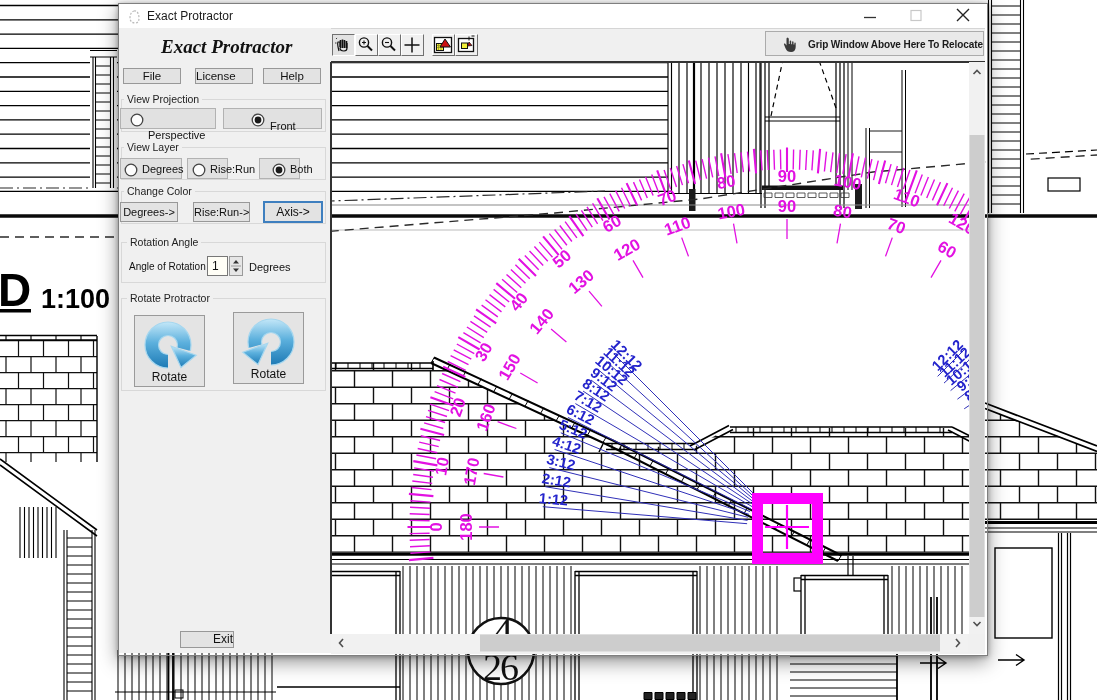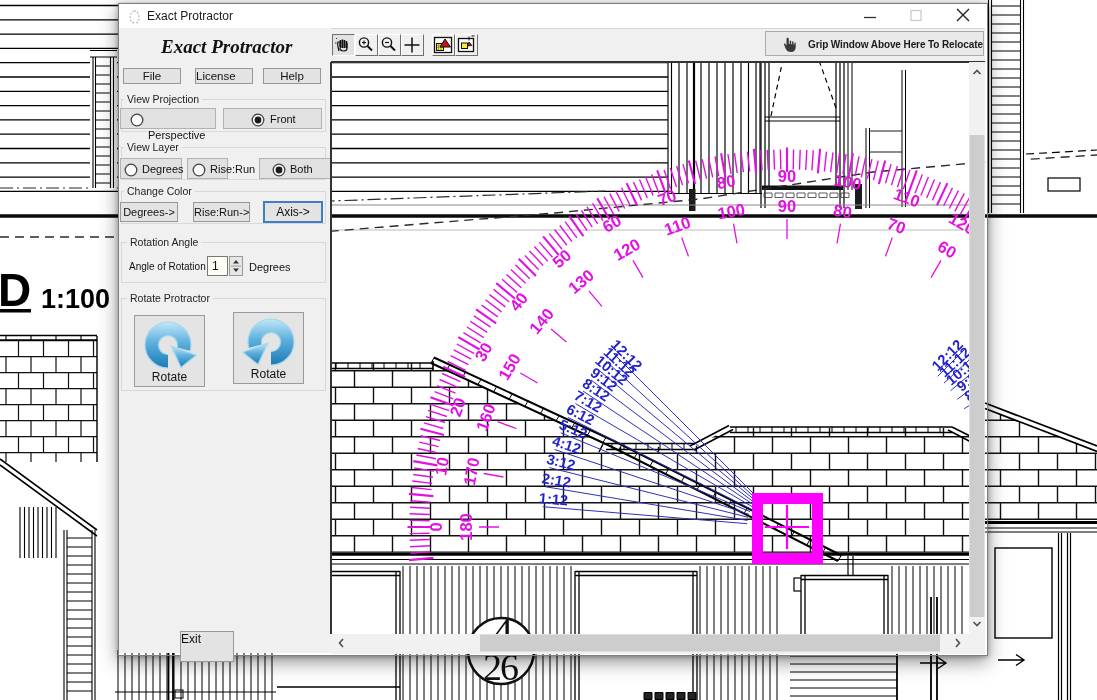--- a/index.html
+++ b/index.html
@@ -192,37 +192,37 @@
       <svg style="position:absolute;left:9px;top:3.5px" width="14" height="14">
         <circle cx="7" cy="7" r="5.8" fill="#fdfdfd" stroke="#444" stroke-width="1.3"></circle>
       </svg>
       <div style="position:absolute;left:27px;top:20px">Perspective</div>
     </div>
     <div style="position:absolute;background:#e1e1e1;border:1px solid #b2b2b2;box-sizing:border-box;font-family:'Liberation Sans',sans-serif;white-space:nowrap;font-size:11px;color:#111;left:104px;top:80px;width:99px;height:21px">
       <svg style="position:absolute;left:27px;top:3.5px" width="14" height="14">
         <circle cx="7" cy="7" r="5.8" fill="#fdfdfd" stroke="#444" stroke-width="1.3"></circle>
         <circle cx="7" cy="7" r="3.4" fill="#1a1a1a"></circle>
       </svg>
-      <div style="position:absolute;left:46px;top:4px">Front</div>
+      <div style="position:absolute;left:46px;top:11px">Front</div>
     </div>
     <div style="position:absolute;border:1px solid #d8d8d8;box-sizing:border-box;left:2px;top:119px;width:205px;height:33px"></div>
     <div style="position:absolute;background:#f0f0f0;font-family:'Liberation Sans',sans-serif;white-space:nowrap;font-size:10.5px;color:#222;padding:0 3px;left:5px;top:113px">View Layer</div>
     <div style="position:absolute;background:#e1e1e1;border:1px solid #b2b2b2;box-sizing:border-box;font-family:'Liberation Sans',sans-serif;white-space:nowrap;font-size:11px;color:#111;left:1px;top:130px;width:62px;height:21px">
       <svg style="position:absolute;left:3px;top:3.5px" width="14" height="14">
         <circle cx="7" cy="7" r="5.8" fill="#fdfdfd" stroke="#444" stroke-width="1.3"></circle>
       </svg>
       <div style="position:absolute;left:21px;top:4px">Degrees</div>
     </div>
     <div style="position:absolute;background:#e1e1e1;border:1px solid #b2b2b2;box-sizing:border-box;font-family:'Liberation Sans',sans-serif;white-space:nowrap;font-size:11px;color:#111;left:68px;top:130px;width:41px;height:21px">
       <svg style="position:absolute;left:4px;top:3.5px" width="14" height="14">
         <circle cx="7" cy="7" r="5.8" fill="#fdfdfd" stroke="#444" stroke-width="1.3"></circle>
       </svg>
       <div style="position:absolute;left:22px;top:4px">Rise:Run</div>
     </div>
-    <div style="position:absolute;background:#e1e1e1;border:1px solid #b2b2b2;box-sizing:border-box;font-family:'Liberation Sans',sans-serif;white-space:nowrap;font-size:11px;color:#111;left:140px;top:130px;width:73px;height:21px">
+    <div style="position:absolute;background:#e1e1e1;border:1px solid #b2b2b2;box-sizing:border-box;font-family:'Liberation Sans',sans-serif;white-space:nowrap;font-size:11px;color:#111;left:140px;top:130px;width:41px;height:21px">
       <svg style="position:absolute;left:12px;top:3.5px" width="14" height="14">
         <circle cx="7" cy="7" r="5.8" fill="#fdfdfd" stroke="#444" stroke-width="1.3"></circle>
         <circle cx="7" cy="7" r="3.4" fill="#1a1a1a"></circle>
       </svg>
       <div style="position:absolute;left:30px;top:4px">Both</div>
     </div>
     <div style="position:absolute;border:1px solid #d8d8d8;box-sizing:border-box;left:2px;top:163px;width:205px;height:33px"></div>
     <div style="position:absolute;background:#f0f0f0;font-family:'Liberation Sans',sans-serif;white-space:nowrap;font-size:10.5px;color:#222;padding:0 3px;left:5px;top:157px">Change Color</div>
     <div style="position:absolute;background:#e3e3e3;border:1px solid #989898;font-family:'Liberation Sans',sans-serif;white-space:nowrap;font-size:11.5px;color:#111;text-align:center;box-sizing:border-box;left:1px;top:174px;width:58px;height:20px;line-height:18px;font-size:11px;overflow:hidden">Degrees-&gt;</div>
     <div style="position:absolute;background:#e3e3e3;border:1px solid #989898;font-family:'Liberation Sans',sans-serif;white-space:nowrap;font-size:11.5px;color:#111;text-align:left;box-sizing:border-box;left:74px;top:174px;width:57px;height:20px;line-height:18px;font-size:11px;overflow:hidden">Rise:Run-&gt;</div>
@@ -254,21 +254,21 @@
     <div style="position:absolute;left:114px;top:284px;width:71px;height:72px;background:#e4e4e4;border:1px solid #9a9a9a;box-sizing:border-box">
       <svg width="58" height="56" style="position:absolute;left:6px;top:3px">
         <g transform="scale(-1,1) translate(-58,0)">
           <path d="M27 3 A 23 23 0 1 0 27 49 A 23 23 0 1 0 27 3 Z M27 16.5 A 9.5 9.5 0 1 1 27 35.5 A 9.5 9.5 0 1 1 27 16.5 Z" fill="url(#rot)" fill-rule="evenodd" stroke="#a6d7ef" stroke-width="1.2"></path>
           <polygon points="27,26 65.6,36.4 52.7,56.6 27,66" fill="#e4e4e4" stroke="none"></polygon>
           <polygon points="55.2,36.3 30.3,27.2 40,48.5" fill="url(#rot)" stroke="#a6d7ef" stroke-width="1.2"></polygon>
         </g>
       </svg>
       <div style="position:absolute;left:0;right:0;bottom:2px;font-family:'Liberation Sans',sans-serif;white-space:nowrap;font-size:12px;color:#111;text-align:center">Rotate</div>
     </div>
-    <div style="position:absolute;background:#e3e3e3;border:1px solid #989898;font-family:'Liberation Sans',sans-serif;white-space:nowrap;font-size:11.5px;color:#111;text-align:left;box-sizing:border-box;left:61px;top:603px;width:54px;height:31px;line-height:15px;font-size:12px">Exit</div>
+    <div style="position:absolute;background:#e3e3e3;border:1px solid #989898;font-family:'Liberation Sans',sans-serif;white-space:nowrap;font-size:11.5px;color:#111;text-align:right;box-sizing:border-box;left:61px;top:603px;width:54px;height:17px;line-height:15px;font-size:12px">Exit</div>
   </div>
 <div style="position:absolute;left:331px;top:28px;width:654px;height:34px;background:#f0f0f0;border-top:1px solid #d5d5d5;box-sizing:border-box;">
     <div style="position:absolute;top:5px;width:23px;height:22px;background:#f0f0f0;border-top:1px solid #fff;border-left:1px solid #fff;border-right:1.5px solid #707070;border-bottom:1.5px solid #707070;box-sizing:border-box;left:1px;border-top:1.5px solid #707070;border-left:1.5px solid #707070;border-right:1px solid #fff;border-bottom:1px solid #fff;background:#e2e2e2;"><svg width="20" height="20">
         <g stroke="#111" fill="none">
           <path d="M6 16 C5 12 4 9 5 7 L7 7 L7 12" stroke-width="1.2"></path>
           <path d="M7.5 5 V13 M9.5 4.5 V13 M11.5 5 V13 M13.5 6 V13" stroke-width="1.6"></path>
           <path d="M7 13 C7 15 9 16 11 16 C13 16 14 15 14 13 V8" stroke-width="1.2"></path>
           <path d="M3 4 L5 2 M2 8 L4 8" stroke-width="0.8" stroke-dasharray="1.5,1.5"></path>
         </g>
       </svg></div>

